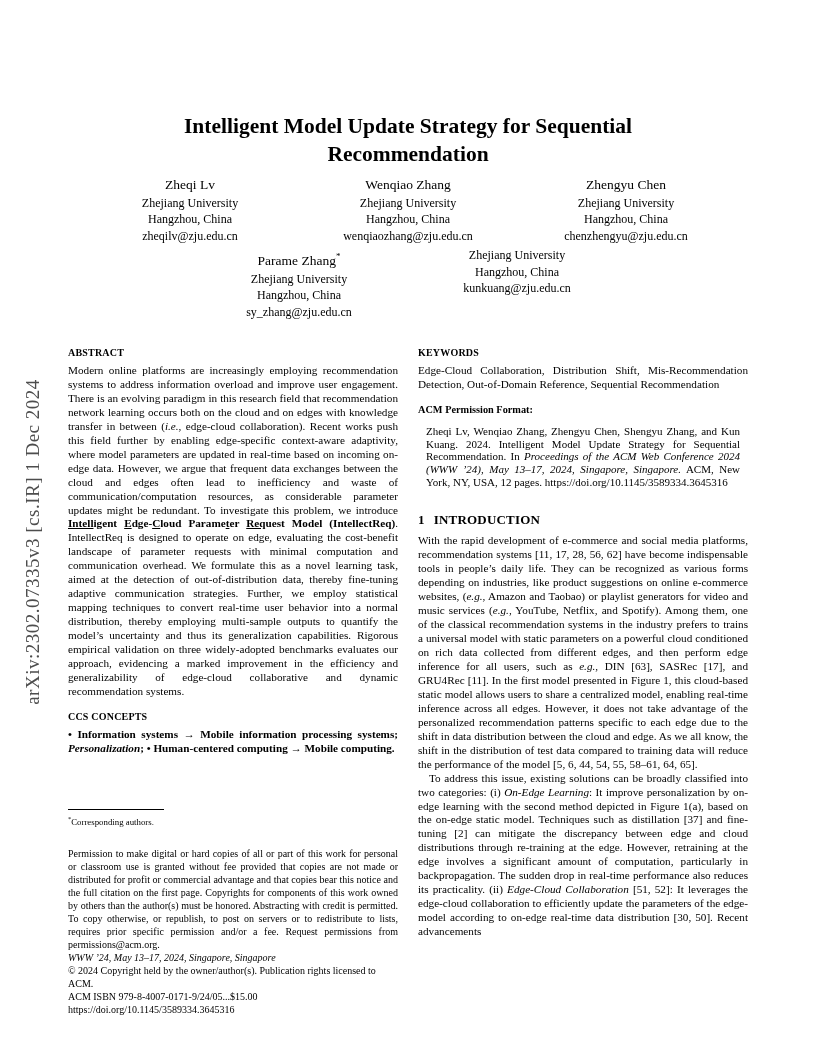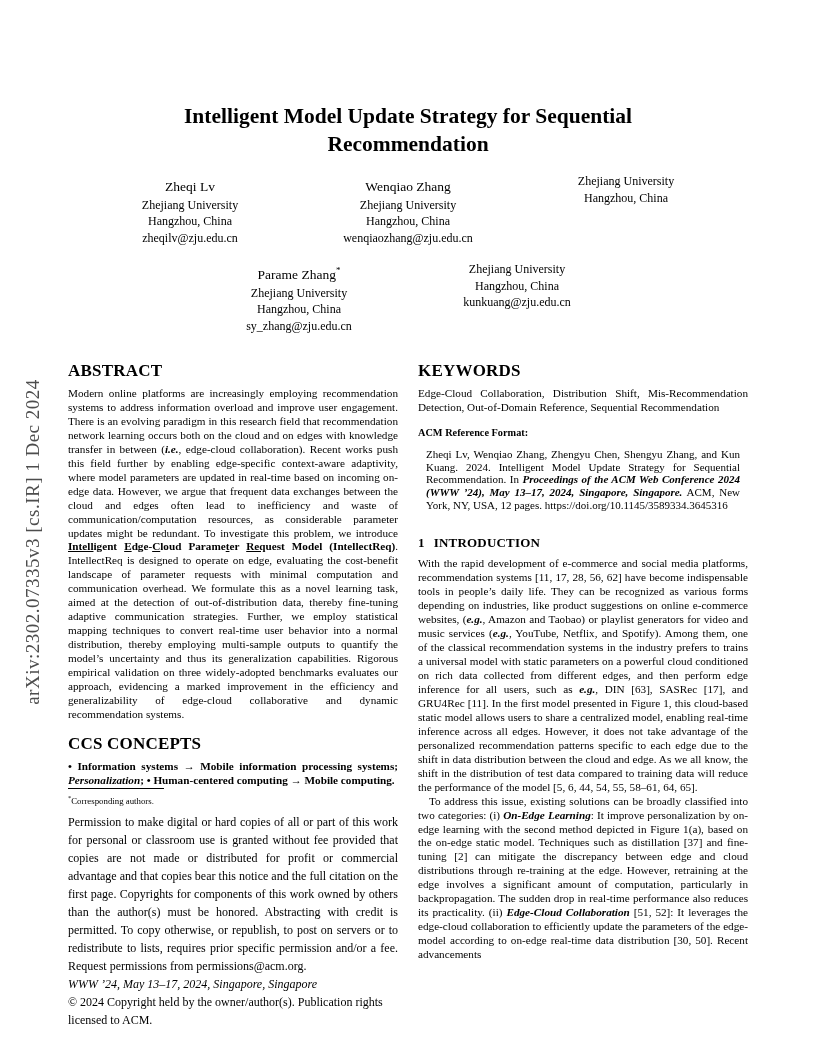--- a/index.html
+++ b/index.html
@@ -19,89 +19,89 @@
     top: 528px;
     width: 500px;
     height: 28px;
     transform: rotate(-90deg);
     text-align: center;
     font-size: 19px;
     letter-spacing: 0.5px;
     color: #4d4d4d;
     white-space: nowrap;
   }
-  .content { padding: 0 68px; }
+  .content { padding: 10px 68px; }
   .paper-title {
     margin: 0 auto;
     padding-top: 102px;
     max-width: 560px;
     text-align: center;
     font-size: 21.5px;
     line-height: 28px;
     font-weight: bold;
   }
   .authors-row {
     display: flex;
     justify-content: center;
-    margin-top: 15px;
+    margin-top: 3px;
   }
   .author {
     width: 218px;
     text-align: center;
     font-size: 12px;
     line-height: 16.5px;
   }
   .author .author-name { font-size: 13.5px; line-height: 18px; margin-bottom: 1px; }
   .author sup { font-size: 9px; }
   .columns {
     display: flex;
     gap: 20px;
     margin-top: 24px;
     height: 672px;
   }
   .col { width: 330px; display: flex; flex-direction: column; overflow: hidden; }
   .sec-heading {
-    font-size: 17px;
+    font-size: 10px;
     font-weight: bold;
     letter-spacing: 0.2px;
     margin: 12px 0 6px 0;
   }
   .sec-heading.first { margin-top: 3px; }
   .sec-heading-lg { font-size: 13px; margin-top: 16px; }
   .sec-num { display: inline-block; margin-right: 9px; }
   p.body-text {
     margin: 0;
     font-size: 11.2px;
     line-height: 13.95px;
     text-align: justify;
   }
   p.indent { text-indent: 11px; }
   .run-b { font-weight: bold; }
-  .run-i { font-style: italic; font-weight: bold; }
+  .run-i { font-style: italic; }
   .run-u { text-decoration: underline; }
   .acm-ref-heading {
     font-size: 10.3px;
     font-weight: bold;
     margin: 12px 0 2px 0;
   }
   p.acm-ref-text {
     margin: 8px;
     font-size: 11px;
     line-height: 12.7px;
     text-align: justify;
   }
   .footnote-block { margin-top: auto; }
   .footnote-rule {
     width: 96px;
     border-top: 0.8px solid #000;
     margin-bottom: 4px;
   }
   .footnote-text { font-size: 8.8px; line-height: 10.5px; margin: 0; }
   .footnote-text sup { font-size: 6.5px; }
-  .permission-block { margin-top: 7px; font-size: 12px; line-height: 18px; }
+  .permission-block { margin-top: 20px; font-size: 10px; line-height: 13px; }
   .permission-block p { margin: 0; }
   .permission-block .perm-body { text-align: justify; }
   .perm-venue { font-style: italic; }
 </style>
 </head>
 <body>
 
 <div class="page">
 
   <div class="arxiv-stamp">arXiv:2302.07335v3 [cs.IR] 1 Dec 2024</div>
@@ -117,22 +117,24 @@
         <div>Hangzhou, China</div>
         <div>zheqilv@zju.edu.cn</div>
       </div>
       <div class="author">
         <div class="author-name"><span>Wenqiao Zhang</span><sup></sup></div>
         <div>Zhejiang University</div>
         <div>Hangzhou, China</div>
         <div>wenqiaozhang@zju.edu.cn</div>
       </div>
       <div class="author">
+        <div class="author-name"><span>Zhengyu Chen</span><sup></sup></div>
         <div>Zhejiang University</div>
         <div>Hangzhou, China</div>
+        <div>chenzhengyu@zju.edu.cn</div>
       </div>
     </div>
 
     <div class="authors-row">
       <div class="author">
         <div class="author-name"><span>Parame Zhang</span><sup>*</sup></div>
         <div>Zhejiang University</div>
         <div>Hangzhou, China</div>
         <div>sy_zhang@zju.edu.cn</div>
       </div>
@@ -162,21 +164,21 @@
             <p>ACM ISBN 979-8-4007-0171-9/24/05...$15.00</p>
             <p>https://doi.org/10.1145/3589334.3645316</p>
           </div>
         </div>
       </div>
 
       <div class="col">
         <div class="sec-heading first">KEYWORDS</div>
         <p class="body-text">Edge-Cloud Collaboration, Distribution Shift, Mis-Recommendation Detection, Out-of-Domain Reference, Sequential Recommendation</p>
 
-        <div class="acm-ref-heading">ACM Reference Format:</div>
+        <div class="acm-ref-heading">ACM Permission Format:</div>
         <p class="acm-ref-text"><span>Zheqi Lv, Wenqiao Zhang, Zhengyu Chen, Shengyu Zhang, and Kun Kuang. 2024. Intelligent Model Update Strategy for Sequential Recommendation. In </span><span class="run-i">Proceedings of the ACM Web Conference 2024 (WWW ’24), May 13–17, 2024, Singapore, Singapore.</span><span> ACM, New York, NY, USA, 12 pages. https://doi.org/10.1145/3589334.3645316</span></p>
 
         <div class="sec-heading sec-heading-lg"><span class="sec-num">1</span><span>INTRODUCTION</span></div>
         <p class="body-text"><span>With the rapid development of e-commerce and social media platforms, recommendation systems [11, 17, 28, 56, 62] have become indispensable tools in people’s daily life. They can be recognized as various forms depending on industries, like product suggestions on online e-commerce websites, (</span><span class="run-i">e.g.</span><span>, Amazon and Taobao) or playlist generators for video and music services (</span><span class="run-i">e.g.</span><span>, YouTube, Netflix, and Spotify). Among them, one of the classical recommendation systems in the industry prefers to trains a universal model with static parameters on a powerful cloud conditioned on rich data collected from different edges, and then perform edge inference for all users, such as </span><span class="run-i">e.g.</span><span>, DIN [63], SASRec [17], and GRU4Rec [11]. In the first model presented in Figure 1, this cloud-based static model allows users to share a centralized model, enabling real-time inference across all edges. However, it does not take advantage of the personalized recommendation patterns specific to each edge due to the shift in data distribution between the cloud and edge. As we all know, the shift in the distribution of test data compared to training data will reduce the performance of the model [5, 6, 44, 54, 55, 58–61, 64, 65].</span></p>
         <p class="body-text indent"><span>To address this issue, existing solutions can be broadly classified into two categories: (i) </span><span class="run-i">On-Edge Learning</span><span>: It improve personalization by on-edge learning with the second method depicted in Figure 1(a), based on the on-edge static model. Techniques such as distillation [37] and fine-tuning [2] can mitigate the discrepancy between edge and cloud distributions through re-training at the edge. However, retraining at the edge involves a significant amount of computation, particularly in backpropagation. The sudden drop in real-time performance also reduces its practicality. (ii) </span><span class="run-i">Edge-Cloud Collaboration</span><span> [51, 52]: It leverages the edge-cloud collaboration to efficiently update the parameters of the edge-model according to on-edge real-time data distribution [30, 50]. Recent advancements</span></p>
       </div>
 
     </div>
   </div>
 </div>

